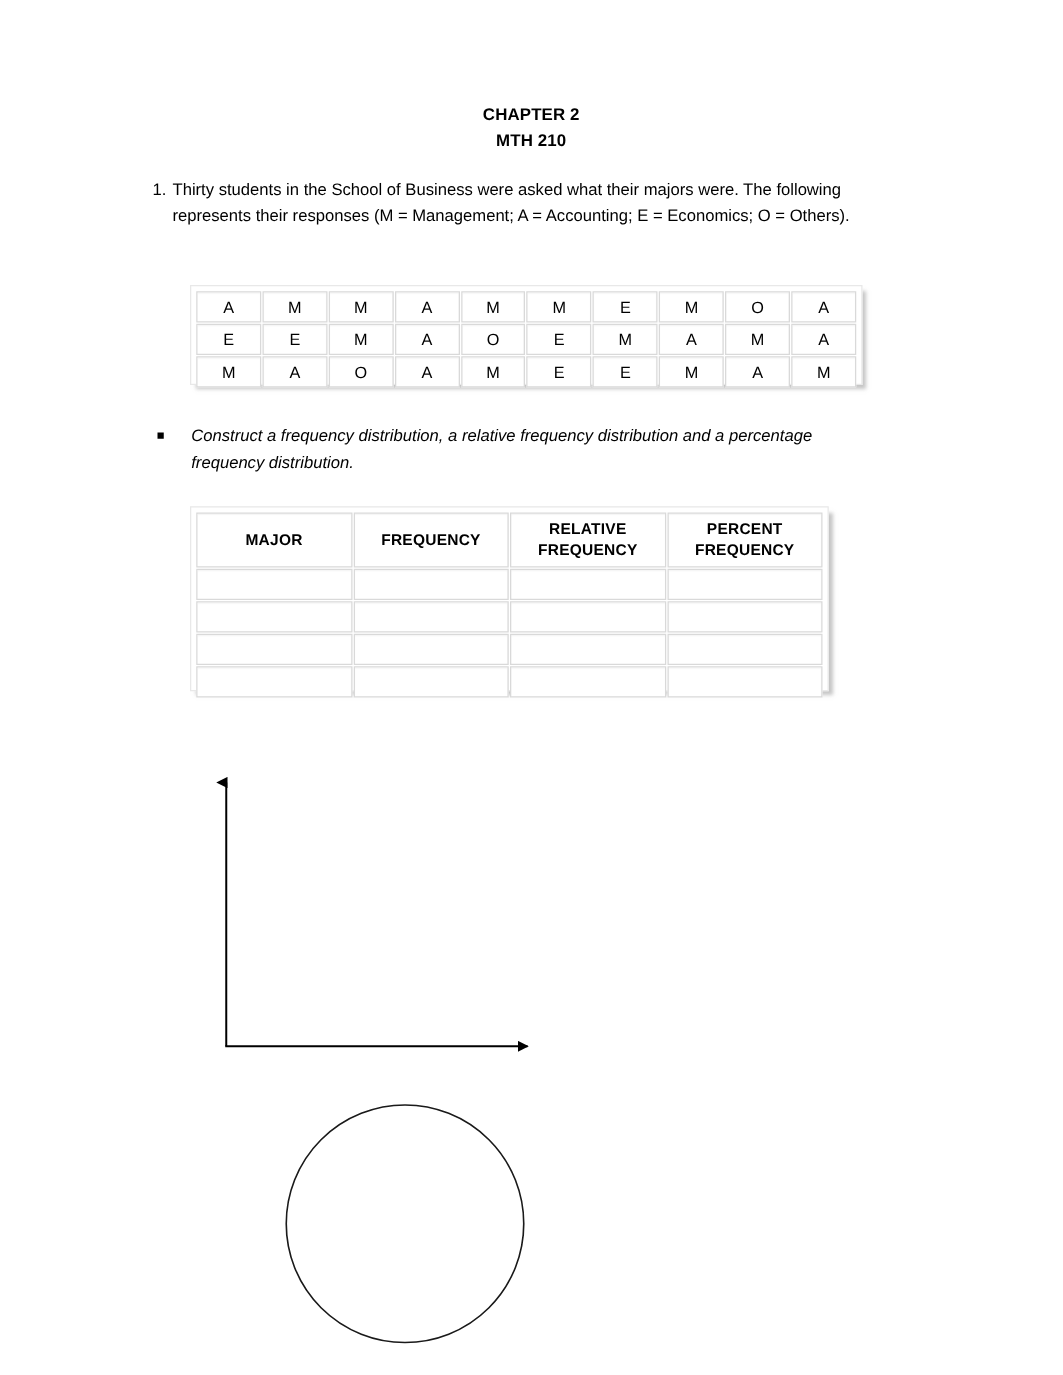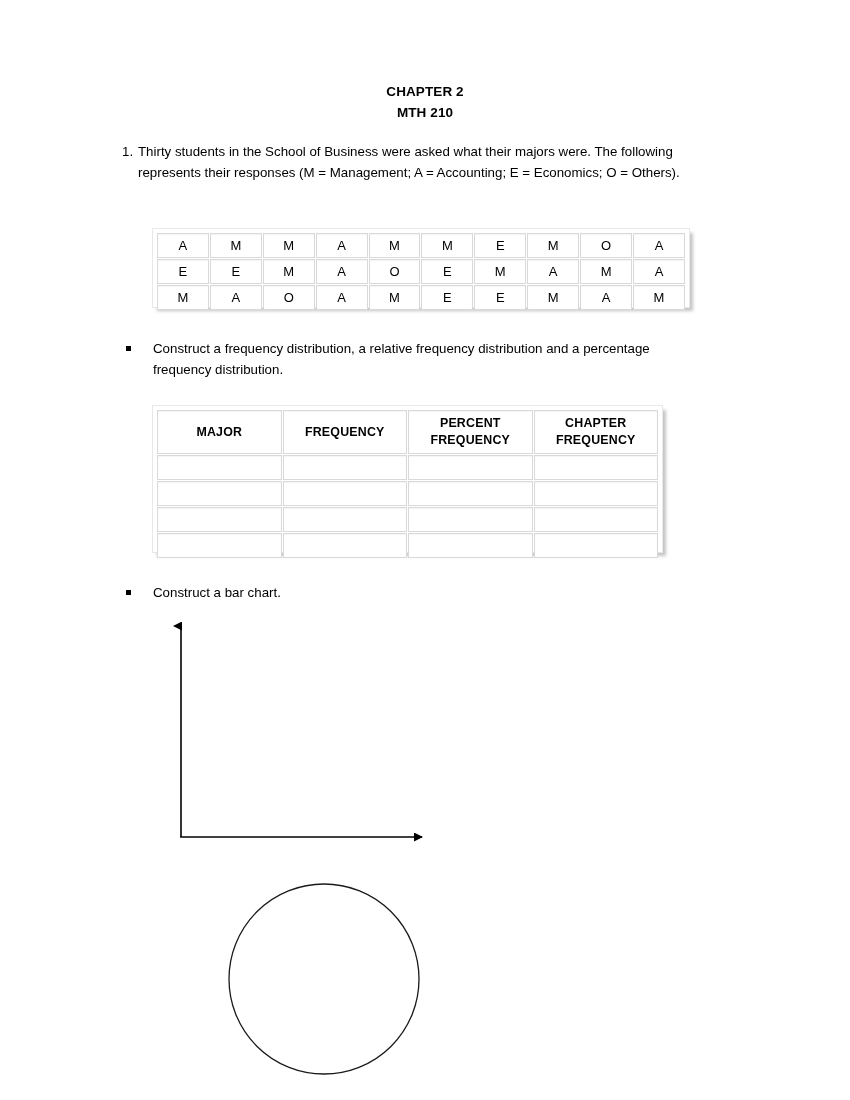--- a/index.html
+++ b/index.html
@@ -71,20 +71,21 @@
     position: absolute;
     left: 0;
     top: 7px;
     width: 5px;
     height: 5px;
     background: #000;
   }
   .bullet .btext {
     margin-left: 27px;
     display: block;
+    font-style: italic;
   }
   #bullet-freq { left: 126px; top: 339px; }
   #bullet-bar  { left: 126px; top: 583px; }
   #bullet-pie  { left: 126px; top: 868px; }
 
   
   .tbl-wrap {
     position: absolute;
     background: #ffffff;
     border: 1px solid #e8e8e8;
@@ -224,22 +225,22 @@
     <span class="marker"></span>
     <span class="btext">Construct a frequency distribution, a relative frequency distribution and a percentage frequency distribution.</span>
   </div>
 
   <div class="tbl-wrap" id="frequency-table">
     <table class="grid">
       <thead>
         <tr>
           <th>MAJOR</th>
           <th>FREQUENCY</th>
+          <th>RELATIVE FREQUENCY</th>
           <th>PERCENT FREQUENCY</th>
-          <th>CHAPTER FREQUENCY</th>
         </tr>
       </thead>
       <tbody>
         <tr>
           <td class="empty-cell"></td>
           <td class="empty-cell"></td>
           <td class="empty-cell"></td>
           <td class="empty-cell"></td>
         </tr>
         <tr>
@@ -257,24 +258,20 @@
         <tr>
           <td class="empty-cell"></td>
           <td class="empty-cell"></td>
           <td class="empty-cell"></td>
           <td class="empty-cell"></td>
         </tr>
       </tbody>
     </table>
   </div>
 
-  <div class="bullet" id="bullet-bar">
-    <span class="marker"></span>
-    <span class="btext">Construct a bar chart.</span>
-  </div>
 
   <div id="bar-chart-area">
     <svg width="300" height="245" viewBox="0 0 300 245" xmlns="http://www.w3.org/2000/svg">
       <defs>
         <marker id="arrowUp" markerWidth="9" markerHeight="9" refX="4.5" refY="8" orient="auto" markerUnits="userSpaceOnUse">
           <path d="M4.5 0 L9 9 L0 9 Z" fill="#000"></path>
         </marker>
         <marker id="arrowRight" markerWidth="9" markerHeight="9" refX="8" refY="4.5" orient="auto" markerUnits="userSpaceOnUse">
           <path d="M0 0 L9 4.5 L0 9 Z" fill="#000"></path>
         </marker>

